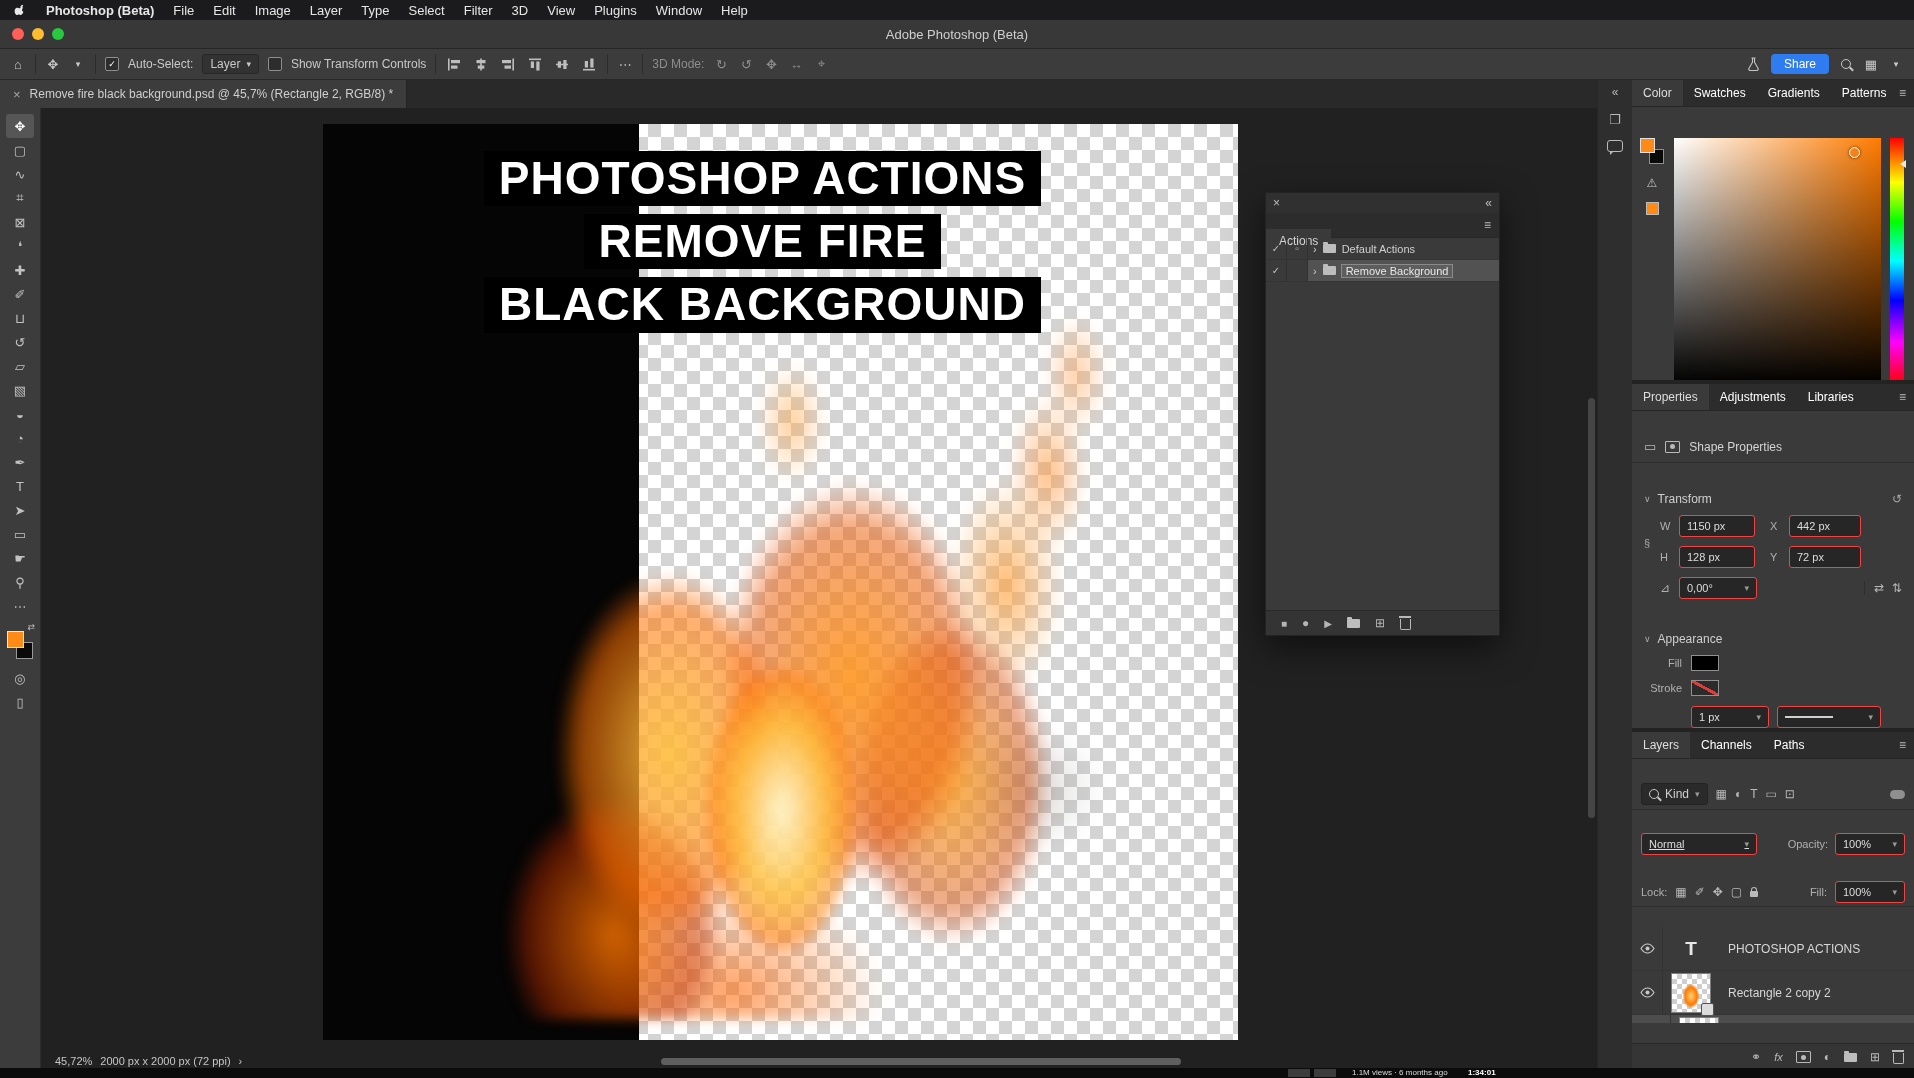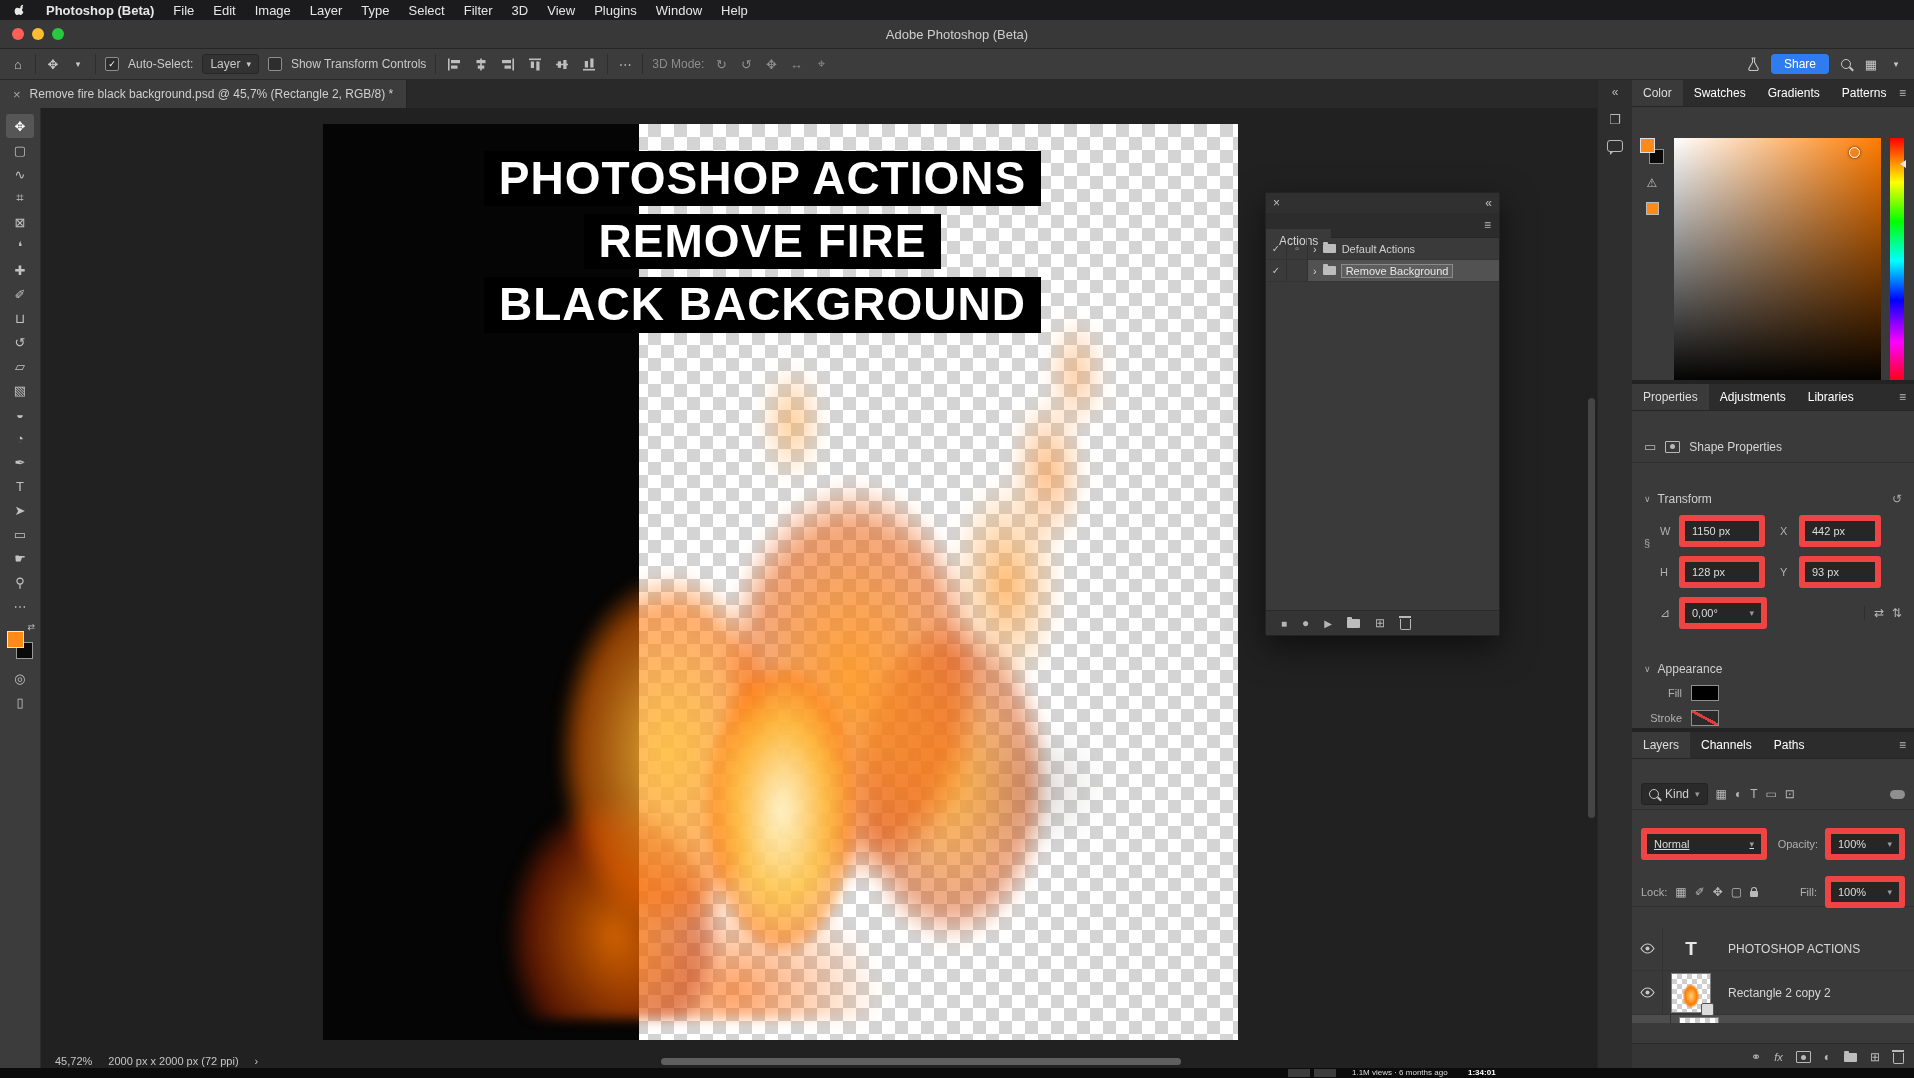--- a/index.html
+++ b/index.html
@@ -62,21 +62,21 @@
     radial-gradient(55px 110px at 90% 22%,rgba(255,150,60,.6),rgba(255,150,60,0) 72%),
     radial-gradient(45px 85px at 94% 8%,rgba(255,160,80,.5),rgba(255,160,80,0) 72%),
     radial-gradient(140px 180px at 28% 88%,rgba(255,120,0,.8),rgba(190,45,0,.45) 60%,rgba(190,45,0,0) 78%),
     radial-gradient(200px 140px at 45% 96%,rgba(255,100,0,.6),rgba(255,100,0,0) 75%);}
   .wisp{position:absolute;left:415px;top:205px;width:120px;height:170px;z-index:2;filter:blur(7px);
     background:radial-gradient(45px 80px at 45% 55%,rgba(255,165,70,.55),rgba(255,165,70,0) 75%);}
   .smoke{position:absolute;left:540px;top:545px;width:300px;height:240px;z-index:1;filter:blur(9px);
     background:radial-gradient(130px 95px at 50% 50%,rgba(110,100,95,.28),rgba(110,100,95,0) 72%);}
   .heading{position:absolute;left:0;right:0;top:27px;z-index:3;display:flex;flex-direction:column;align-items:center;gap:8px;transform:translateX(-18px);}
   .hline{background:#000;color:#fff;font-weight:bold;font-size:46px;line-height:1.2;padding:0 15px;letter-spacing:1px;white-space:nowrap;}
-  .canvas-bottom{position:absolute;left:0;right:0;bottom:0;height:18px;display:flex;align-items:center;gap:16px;padding-left:14px;font-size:11px;color:#c6c6c6;z-index:4;}
+  .canvas-bottom{position:absolute;left:0;right:0;bottom:0;height:18px;display:flex;align-items:center;gap:8px;padding-left:14px;font-size:11px;color:#c6c6c6;z-index:4;}
   .hthumb{position:absolute;left:620px;bottom:5px;width:520px;height:7px;border-radius:4px;background:#5f5f5f;z-index:4;}
   .vthumb{position:absolute;right:2px;top:290px;width:7px;height:420px;border-radius:4px;background:#454545;z-index:4;}
   
   .floatpanel{position:absolute;left:1265px;top:192px;width:233px;background:#3a3a3a;border:1px solid #232323;border-radius:2px;box-shadow:0 12px 34px rgba(0,0,0,.55);z-index:20;}
   .fp-top{height:20px;background:#303030;display:flex;align-items:center;justify-content:space-between;padding:0 7px;color:#bdbdbd;font-size:12px;}
   .fp-tabrow{height:24px;background:#2c2c2c;display:flex;align-items:center;border-bottom:1px solid #262626;}
   .fp-tab{height:24px;display:flex;align-items:center;padding:0 13px;background:#3a3a3a;color:#d4d4d4;margin-top:32px;}
   .fp-menu{margin-left:auto;padding-right:8px;color:#b9b9b9;}
   .actions-list{height:372px;}
   .action-row{height:21px;display:flex;align-items:stretch;border-bottom:1px solid #343434;font-size:11px;}
@@ -125,21 +125,21 @@
   .phead{height:31px;display:flex;align-items:center;gap:9px;padding:0 12px;border-bottom:1px solid #2f2f2f;flex:0 0 auto;color:#d4d4d4;}
   .phead .ic{color:#b9b9b9;font-size:13px;display:inline-flex;}
   .section{padding:9px 12px 4px 12px;}
   .sectitle{display:flex;align-items:center;gap:7px;font-size:12px;color:#cfcfcf;}
   .sectitle .caret{font-size:9px;color:#a8a8a8;}
   .sectitle .right{margin-left:auto;color:#a8a8a8;}
   .tgridwrap{position:relative;padding-left:16px;}
   .chain{position:absolute;left:0;top:22px;color:#a8a8a8;font-size:11px;}
   .trow{display:flex;align-items:center;gap:7px;margin-top:9px;}
   .flabel{width:12px;color:#b0b0b0;font-size:11px;}
-  .input{background:#262626;border:6px solid #ef4444;border-radius:3px;height:20px;display:flex;align-items:center;padding:0 7px;font-size:11px;color:#dcdcdc;}
+  .input{background:#262626;border:1px solid #ef4444;border-radius:3px;height:20px;display:flex;align-items:center;padding:0 7px;font-size:11px;color:#dcdcdc;}
   .in-w{width:60px;} .in-xy{width:56px;} .in-angle{width:62px;justify-content:space-between;}
   .flips{margin-left:auto;display:flex;gap:8px;color:#b9b9b9;border-left:1px solid #2e2e2e;padding-left:9px;}
   .arow{display:flex;align-items:center;gap:9px;margin-top:9px;}
   .alabel-r{width:38px;text-align:right;color:#b0b0b0;font-size:11px;}
   .sw-black{width:26px;height:14px;background:#000;border:1px solid #909090;}
   .sw-none{width:26px;height:14px;background:#2b2b2b;border:1px solid #909090;position:relative;overflow:hidden;}
   .sw-none::after{content:'';position:absolute;inset:0;background:linear-gradient(to top right,transparent 44%,#e03c3c 44%,#e03c3c 56%,transparent 56%);}
   .strokerow{display:flex;gap:8px;margin-top:10px;margin-left:47px;}
   .in-stroke{width:62px;justify-content:space-between;}
   .in-style{width:88px;justify-content:space-between;}
@@ -416,21 +416,21 @@
             <div class="trow">
               <span class="flabel">W</span>
               <span class="input in-w">1150 px</span>
               <span class="flabel" style="margin-left:8px">X</span>
               <span class="input in-xy">442 px</span>
             </div>
             <div class="trow">
               <span class="flabel">H</span>
               <span class="input in-w">128 px</span>
               <span class="flabel" style="margin-left:8px">Y</span>
-              <span class="input in-xy">93 px</span>
+              <span class="input in-xy">72 px</span>
             </div>
             <div class="trow">
               <span class="flabel" style="font-size:12px">⊿</span>
               <span class="input in-angle">
                 <span>0,00°</span>
                 <span style="font-size:9px;color:#9a9a9a">▾</span>
               </span>
               <span class="flips">
                 <span>⇄</span>
                 <span>⇅</span>

